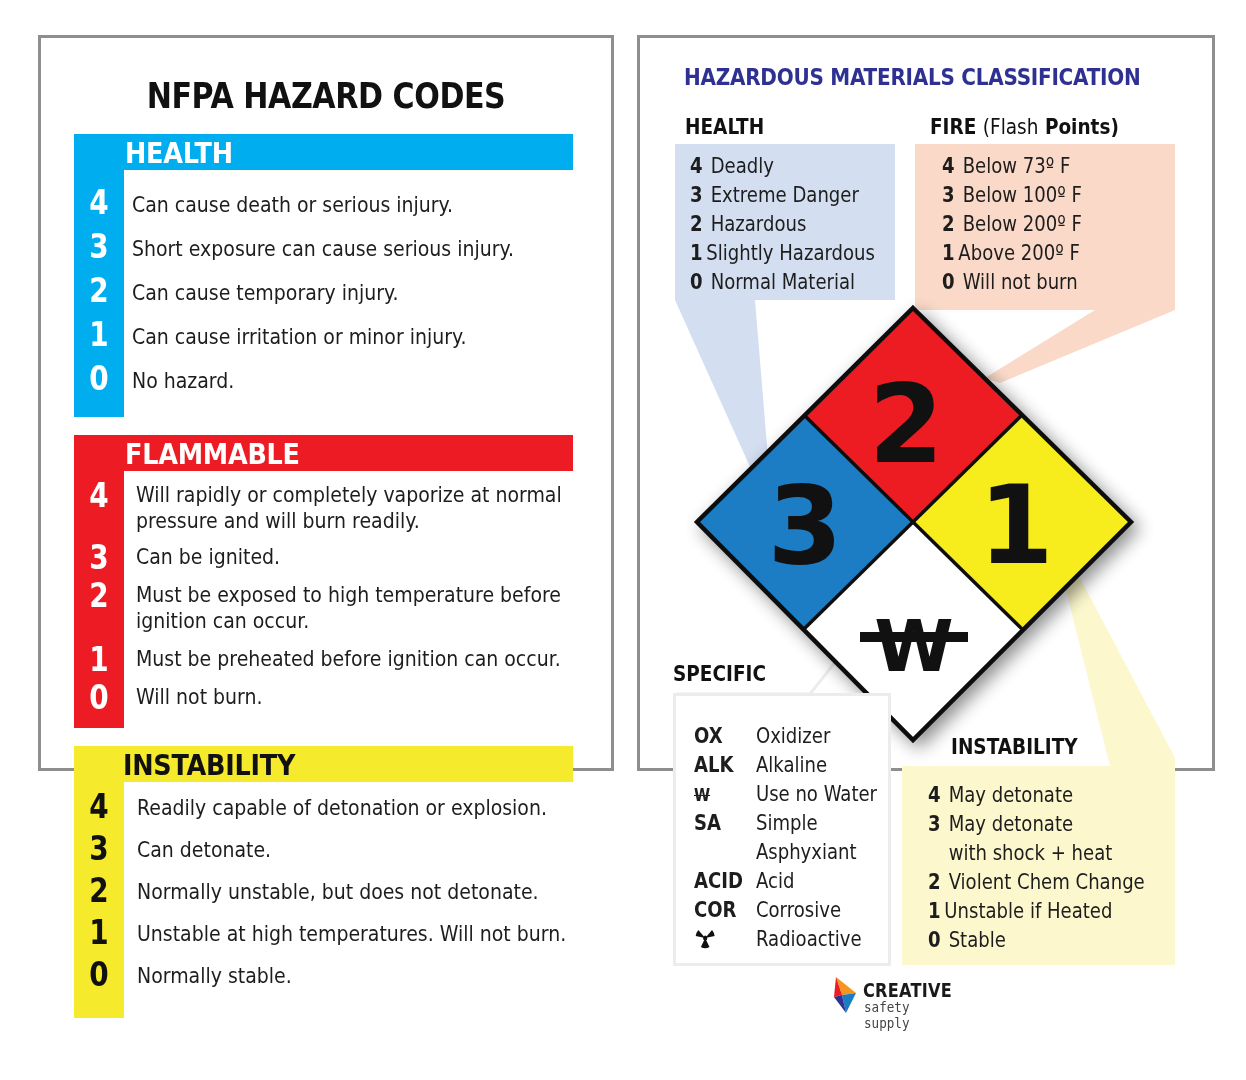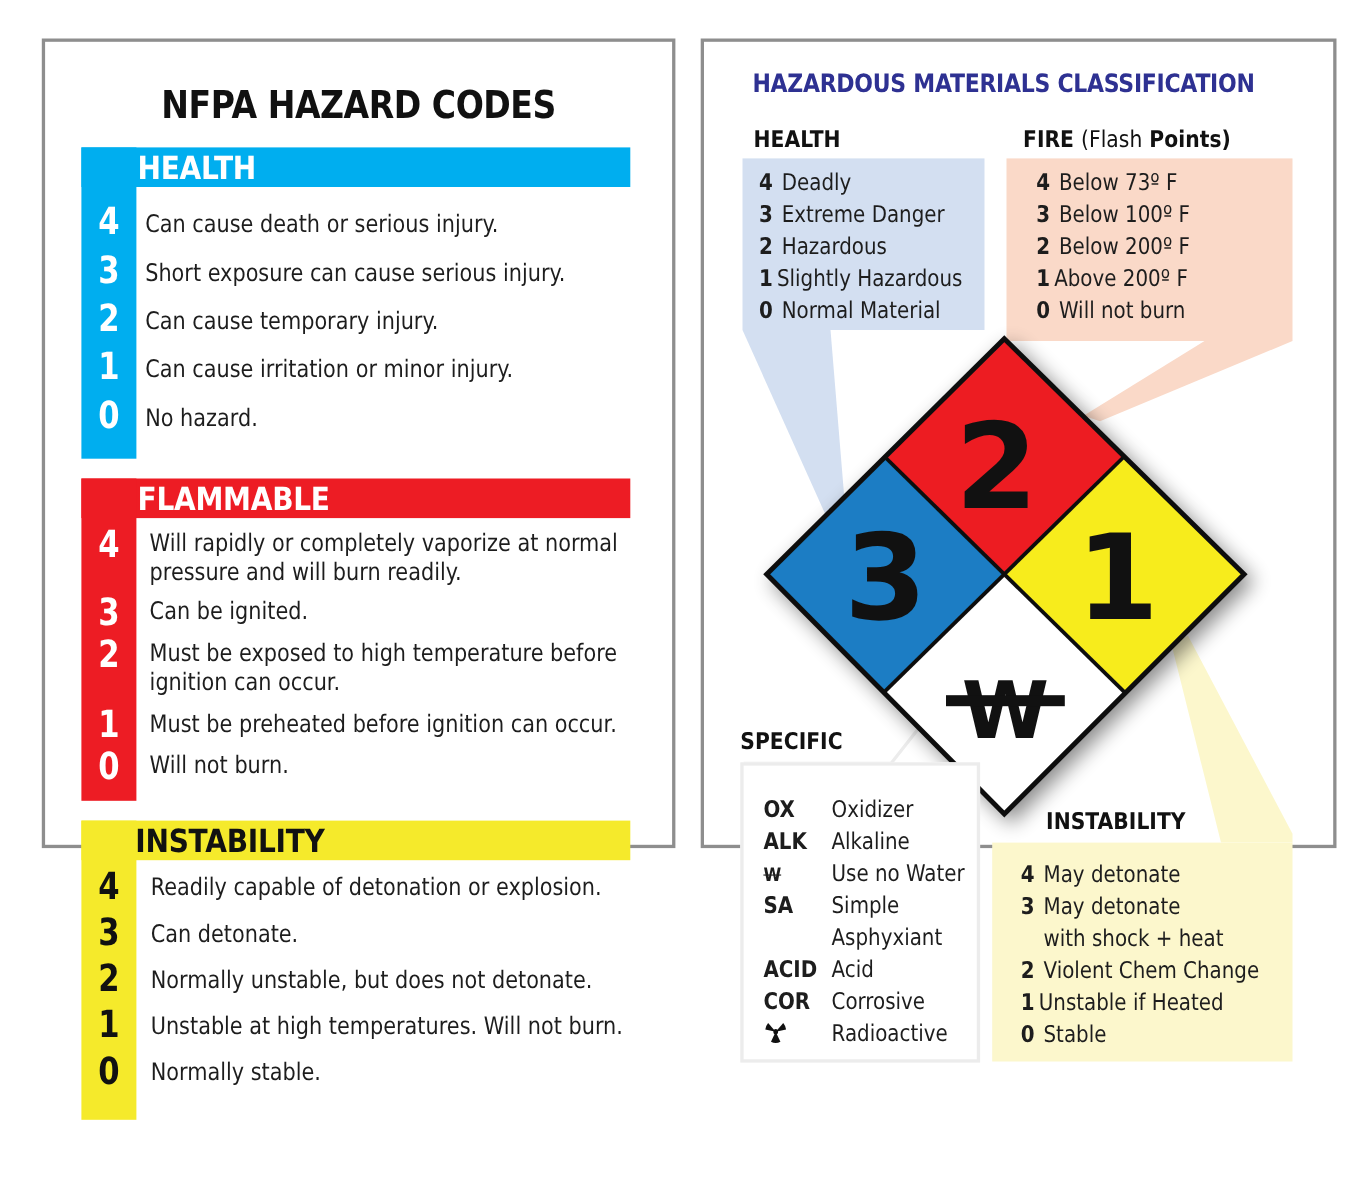--- a/index.html
+++ b/index.html
@@ -254,13 +254,23 @@
   <div class="rc-head" style="left:311px; top:697px">INSTABILITY</div>
   <div class="panel" style="left:288px; top:745px">
     <div class="li" style="top:0"><b>4</b><span>May detonate</span></div>
     <div class="li" style="top:29px"><b>3</b><span>May detonate</span></div>
     <div class="li" style="top:58px"><b></b><span>with shock + heat</span></div>
     <div class="li" style="top:87px"><b>2</b><span>Violent Chem Change</span></div>
     <div class="li" style="top:116px"><b class="tight">1</b><span>Unstable if Heated</span></div>
     <div class="li" style="top:145px"><b>0</b><span>Stable</span></div>
   </div>
 
+  <div class="logo">
+    <svg width="30" height="40" viewBox="0 0 30 40" style="position:absolute; left:0; top:0">
+      <polygon points="4,2 24,18 10,20" fill="#f7941d"></polygon>
+      <polygon points="4,2 10,20 2,22" fill="#ed1c24"></polygon>
+      <polygon points="10,20 24,18 14,38" fill="#1a7dc4"></polygon>
+      <polygon points="2,22 10,20 14,38" fill="#2e3192"></polygon>
+    </svg>
+    <div class="logo-word1">CREATIVE</div>
+    <div class="logo-word2">safety supply</div>
+  </div>
 </div>
 
 </body></html>

